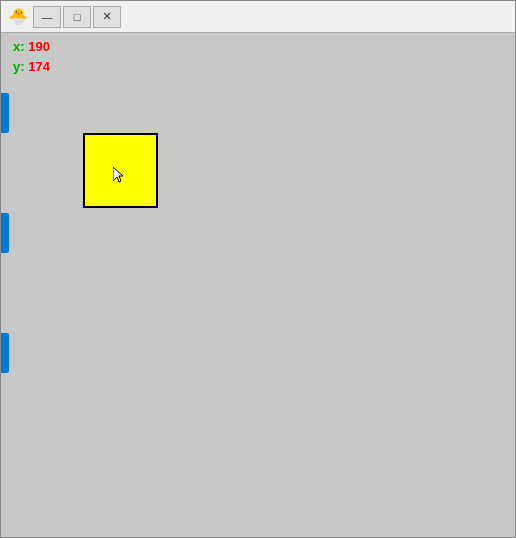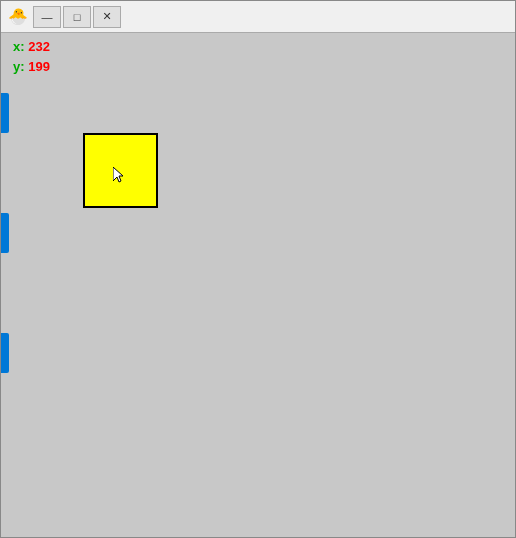--- a/index.html
+++ b/index.html
@@ -157,25 +157,25 @@
     <div class="title-bar-controls">
       <button class="title-bar-btn">—</button>
       <button class="title-bar-btn">□</button>
       <button class="title-bar-btn close">✕</button>
     </div>
   </div>
 
   <div class="window-body">
 
     <div class="coord-x">
-      <span class="label">x: </span><span class="value">232</span>
+      <span class="label">x: </span><span class="value">190</span>
     </div>
 
     <div class="coord-y">
-      <span class="label">y: </span><span class="value">199</span>
+      <span class="label">y: </span><span class="value">174</span>
     </div>
 
     <div class="yellow-box">
 
       <div class="cursor-inside">
         <svg width="14" height="18" viewBox="0 0 14 18" xmlns="http://www.w3.org/2000/svg">
           <polygon points="0,0 0,14 4,10 6,15 8,14 6,9 10,9" fill="white" stroke="black" stroke-width="1"></polygon>
         </svg>
       </div>
     </div>

